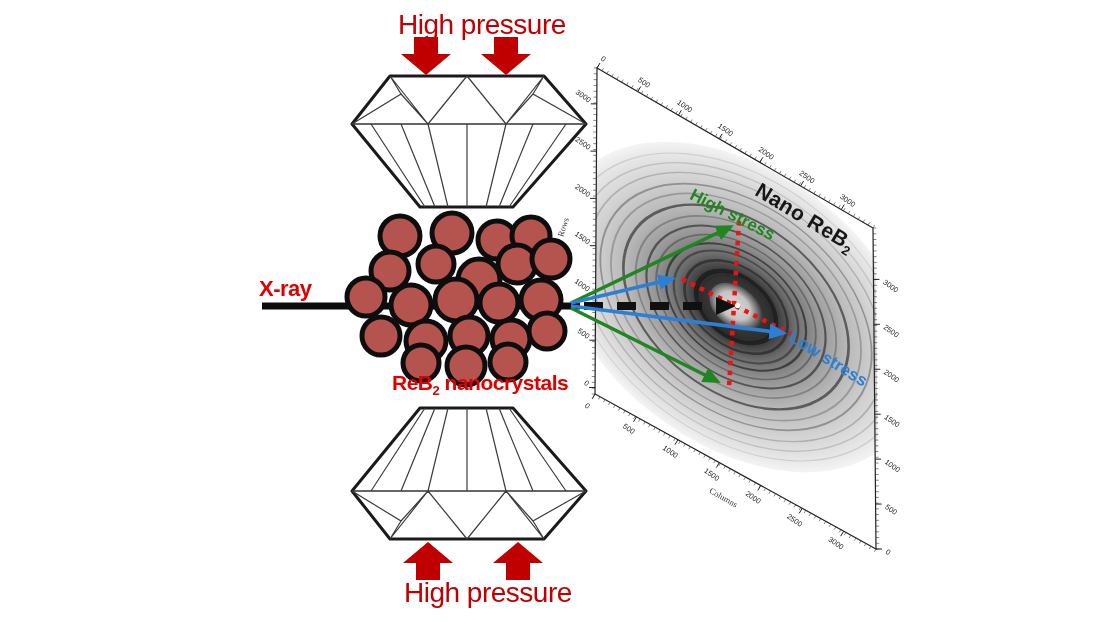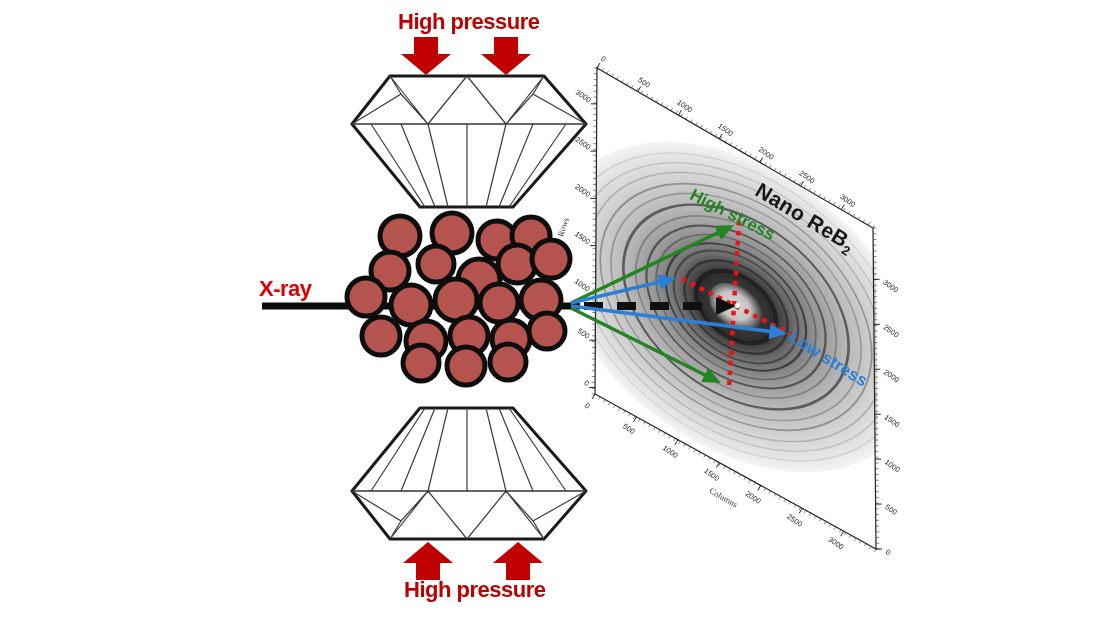--- a/index.html
+++ b/index.html
@@ -1,20 +1,20 @@
 <!DOCTYPE html>
 <html style="--arrow_red: #c00000; --text_red: #e00000; --crystal_fill: #b5544f; --green: #218621; --blue: #2b80d6; --marker_red: #f01212;"><head>
 <meta charset="utf-8">
 <style>
   html,body{margin:0;padding:0;background:#ffffff;}
   .canvas{position:relative;width:1120px;height:622px;background:#fff;overflow:hidden;
           font-family:"Liberation Sans",sans-serif;}
   svg{position:absolute;left:0;top:0;}
   .lbl{position:absolute;white-space:nowrap;line-height:1;}
-  .press{font-size:22px;font-weight:bold;color:var(--arrow_red);letter-spacing:-0.5px;}
+  .press{font-size:28px;font-weight:normal;color:var(--arrow_red);letter-spacing:-0.5px;}
   .redlbl{font-size:22px;font-weight:bold;color:var(--text_red);letter-spacing:-0.5px;}
   .reb2{font-size:21px;}
   .reb2 sub,.nano sub{font-size:13px;}
   .nano{font-size:21px;font-weight:600;color:#161616;transform-origin:left top;transform:rotate(31deg);letter-spacing:0.5px;}
   .hstress{font-size:17px;font-weight:bold;color:var(--green);transform-origin:left top;transform:rotate(27deg);}
   .lstress{font-size:17px;font-weight:bold;color:var(--blue);transform-origin:left top;transform:rotate(32deg);}
   .outline{fill:#ffffff;stroke:#1a1a1a;stroke-width:3;stroke-linejoin:round;}
   .facet{fill:none;stroke:#3c3c3c;stroke-width:1.2;}
   .girdle{fill:none;stroke:#333;stroke-width:1.5;}
   .barrow{fill:var(--arrow_red);}
@@ -441,17 +441,18 @@
     <circle class="crystal" cx="547" cy="331" r="18"></circle>
     <circle class="crystal" cx="421" cy="363" r="18"></circle>
     <circle class="crystal" cx="466" cy="366" r="19"></circle>
     <circle class="crystal" cx="508" cy="362" r="18"></circle>
   </g>
 </svg>
 
 <div class="lbl press" style="left:398px;top:11px;">High pressure</div>
 <div class="lbl press" style="left:404px;top:579px;">High pressure</div>
 <div class="lbl redlbl" style="left:259px;top:262px;margin-top:16px;">X-ray</div>
+<div class="lbl redlbl reb2" style="left:392px;top:372px;"><span>ReB</span><sub>2</sub><span> nanocrystals</span></div>
 <div class="lbl nano" style="left:763px;top:179px;"><span>Nano ReB</span><sub>2</sub></div>
 <div class="lbl hstress" style="left:695px;top:186px;">High stress</div>
 <div class="lbl lstress" style="left:795px;top:328px;">Low stress</div>
 
 </div>
 
 </body></html>

